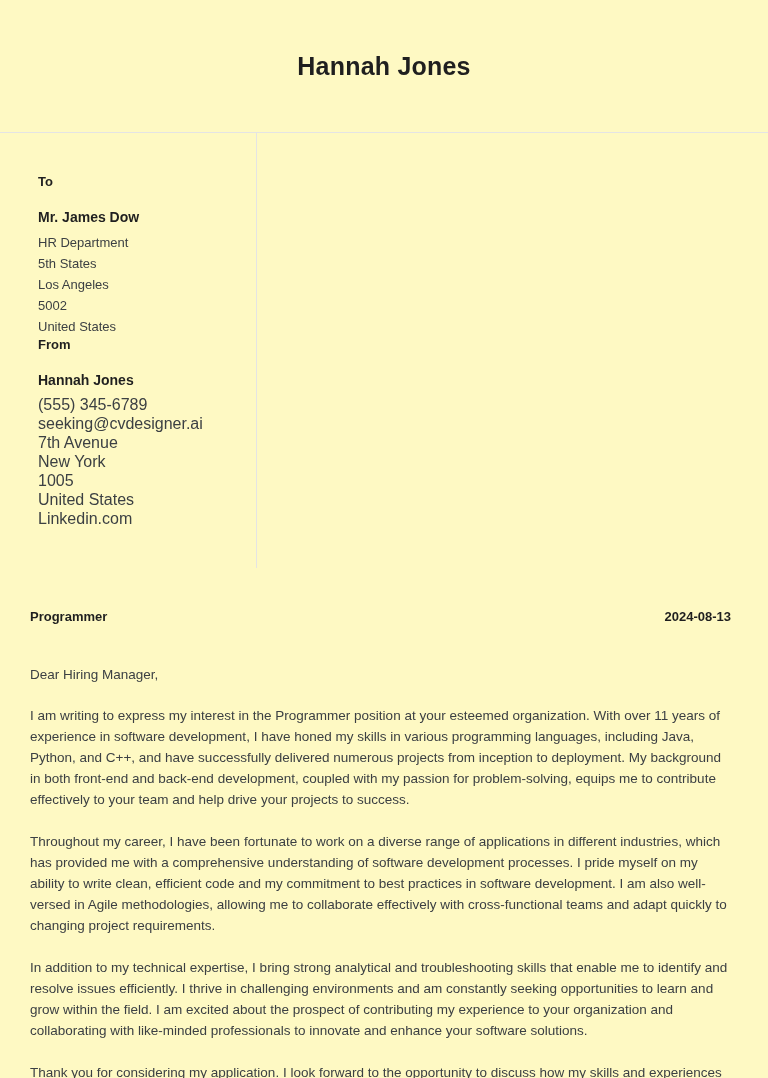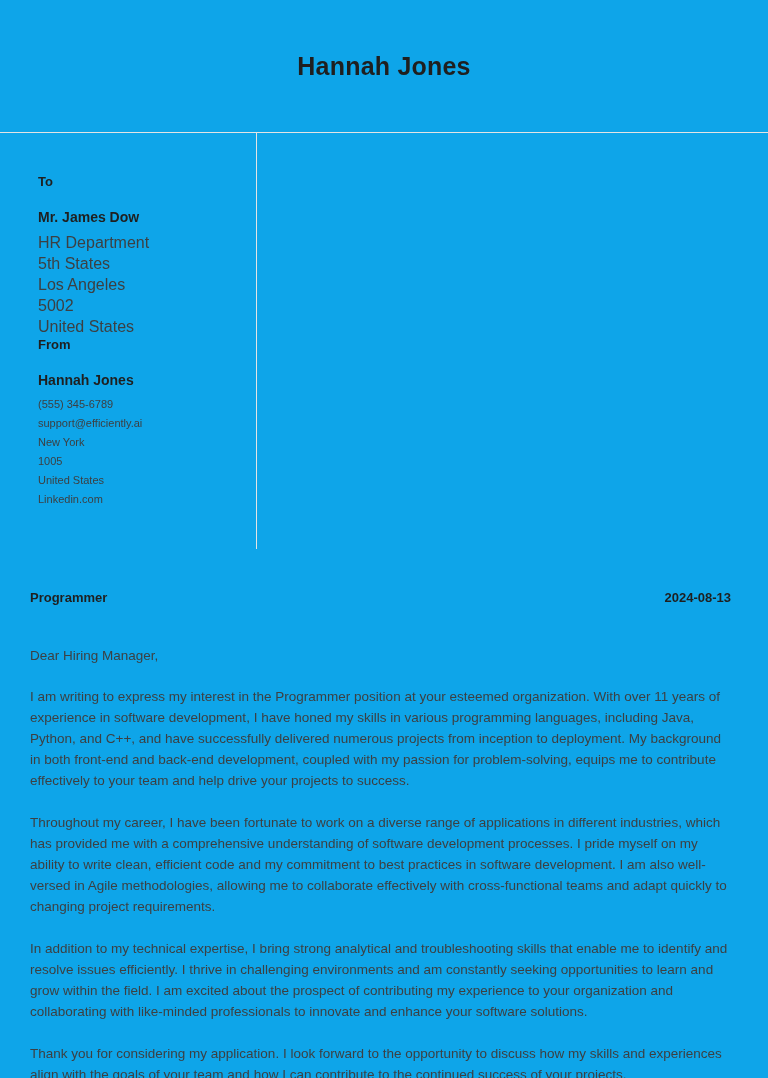--- a/index.html
+++ b/index.html
@@ -3,21 +3,21 @@
 <meta charset="utf-8">
 <style>
   * { margin: 0; padding: 0; box-sizing: border-box; }
   html, body {
     background: #ffffff;
     font-family: "Liberation Sans", sans-serif;
   }
   .page {
     width: 768px;
     height: 1078px;
-    background: #0ea5e9;
+    background: #fef9c3;
     margin: 0 auto;
     position: relative;
     overflow: hidden;
   }
   
   .letter-header {
     height: 133px;
     display: flex;
     align-items: center;
     justify-content: center;
@@ -49,26 +49,26 @@
     color: #1f1f1f;
     margin-bottom: 20px;
   }
   .block-name {
     font-size: 14px;
     font-weight: bold;
     color: #1f1f1f;
     margin-bottom: 7px;
   }
   .addr-line {
-    font-size: 16px;
+    font-size: 13px;
     line-height: 21px;
     color: #3c4043;
   }
   .contact-line {
-    font-size: 11px;
+    font-size: 16px;
     line-height: 19px;
     color: #3c4043;
   }
   .from-section { }
   
   .main {
     flex: 1 1 auto;
     padding: 41px 37px 40px 30px;
     color: #3c4043;
   }
@@ -127,21 +127,22 @@
         <div class="addr-line">5th States</div>
         <div class="addr-line">Los Angeles</div>
         <div class="addr-line">5002</div>
         <div class="addr-line">United States</div>
       </section>
 
       <section class="from-section">
         <div class="section-label">From</div>
         <div class="block-name">Hannah Jones</div>
         <div class="contact-line">(555) 345-6789</div>
-        <div class="contact-line">support@efficiently.ai</div>
+        <div class="contact-line">seeking@cvdesigner.ai</div>
+        <div class="contact-line">7th Avenue</div>
         <div class="contact-line">New York</div>
         <div class="contact-line">1005</div>
         <div class="contact-line">United States</div>
         <div class="contact-line">Linkedin.com</div>
       </section>
 
     </aside>
 
     <main class="main">
 

